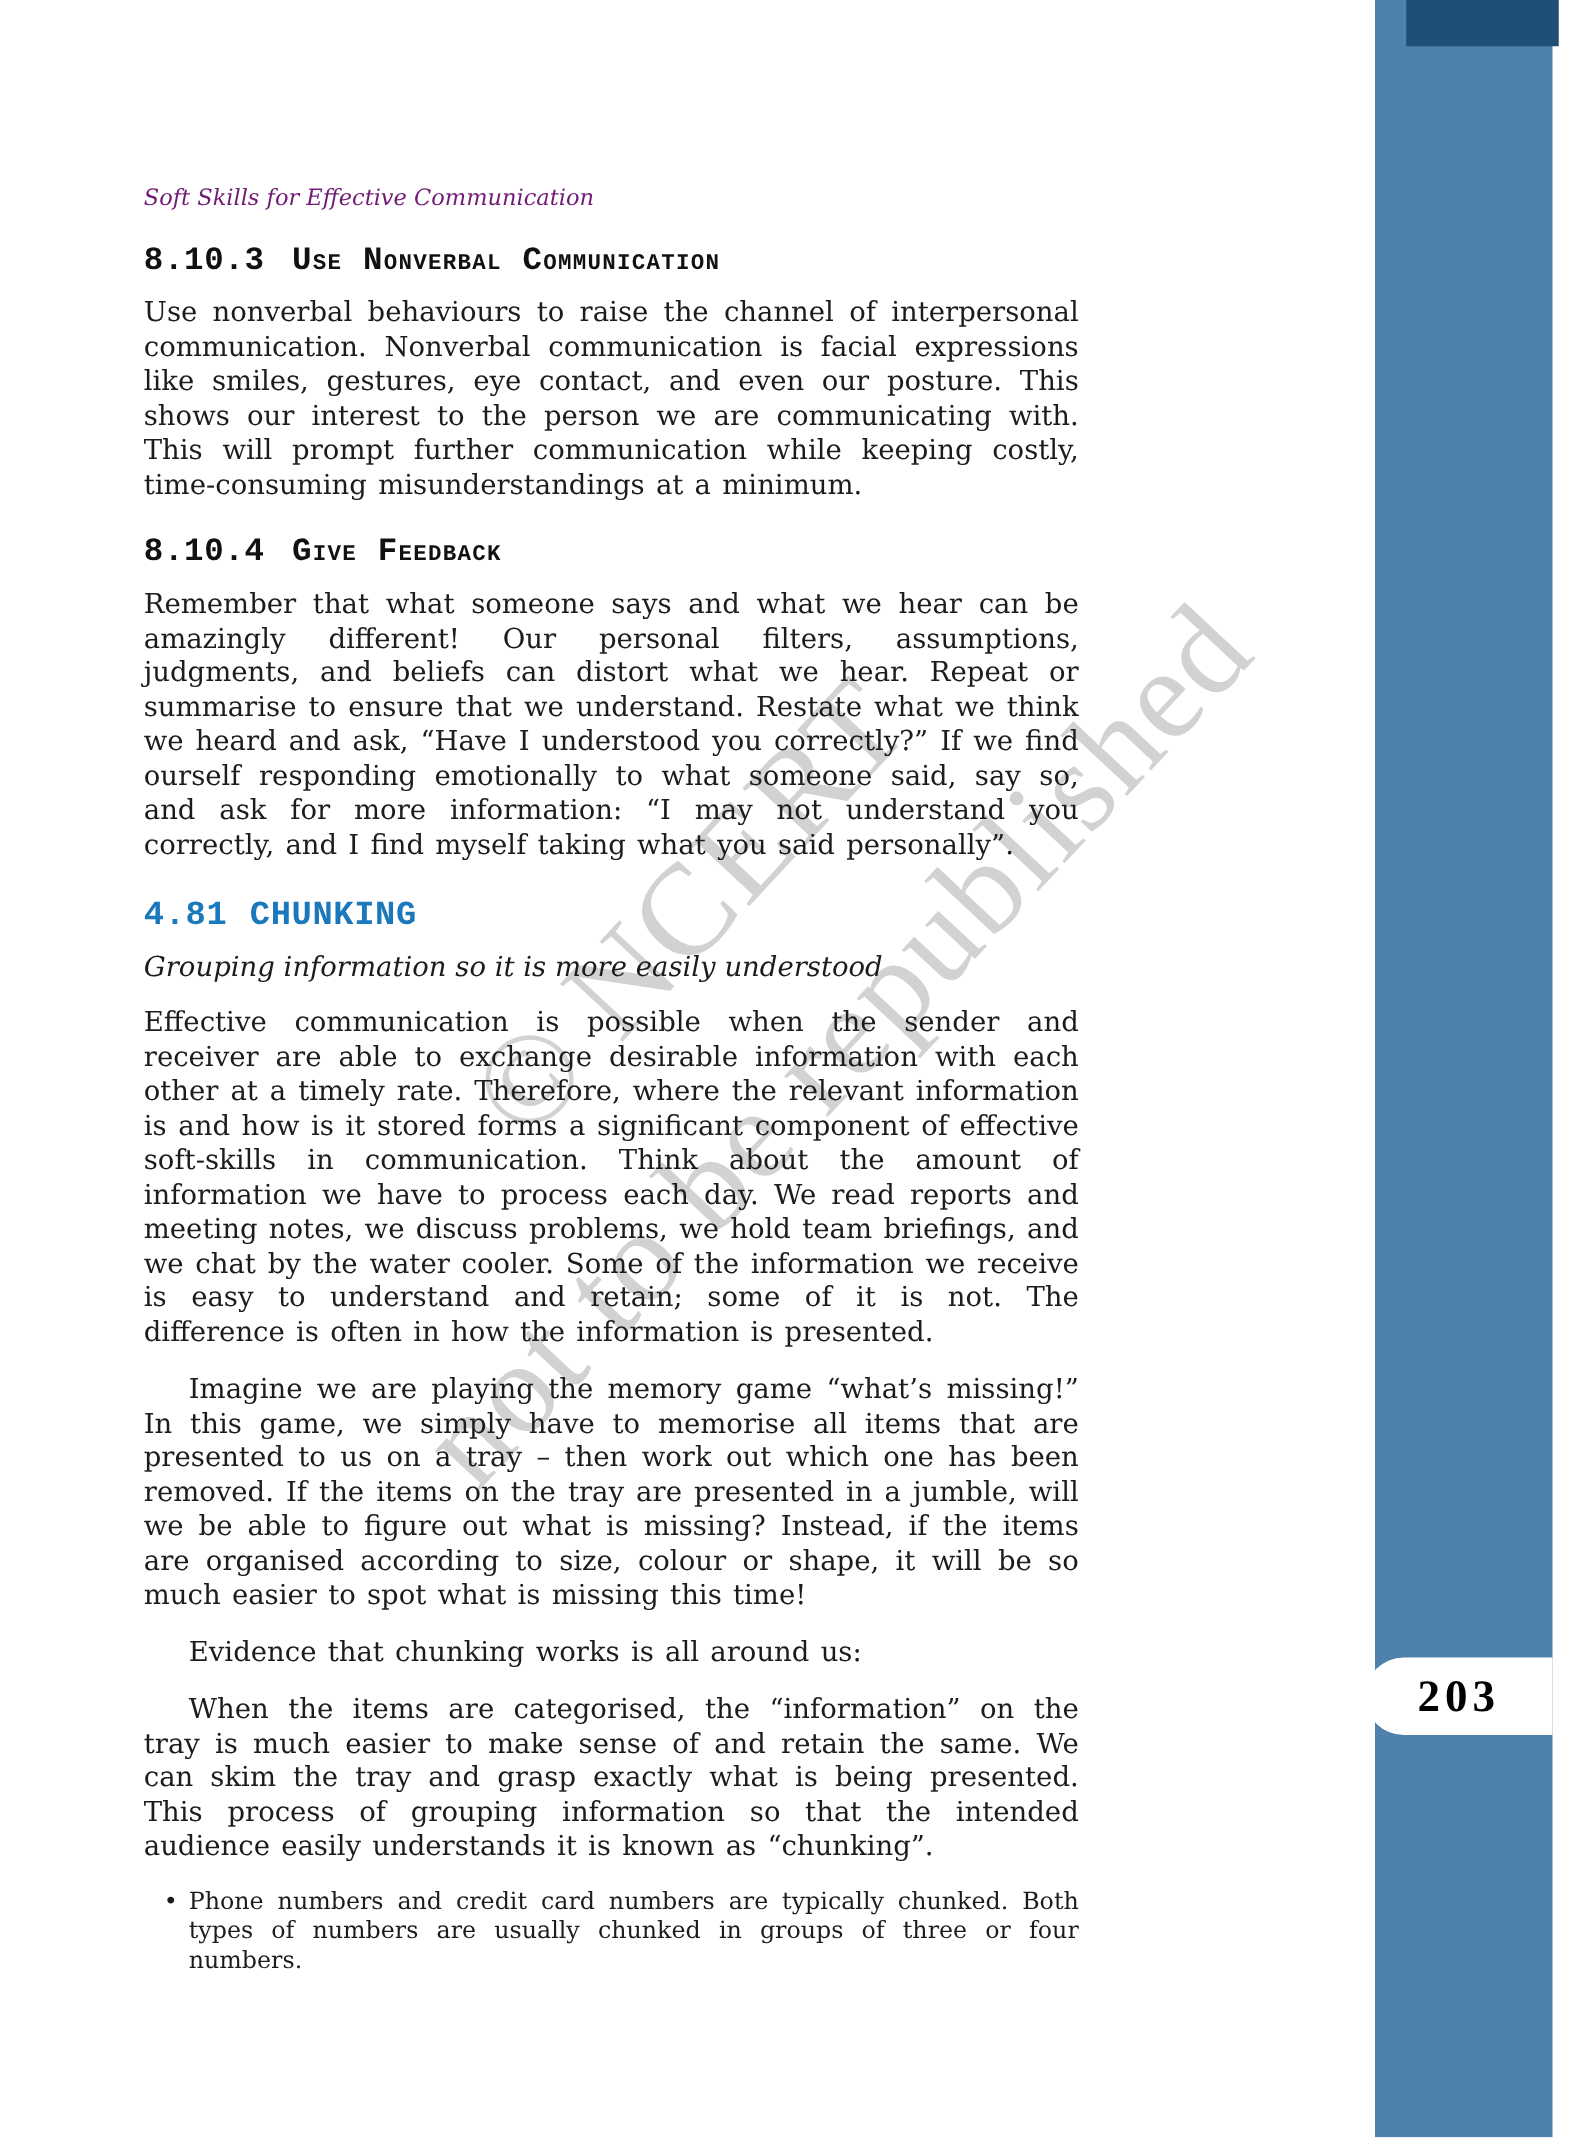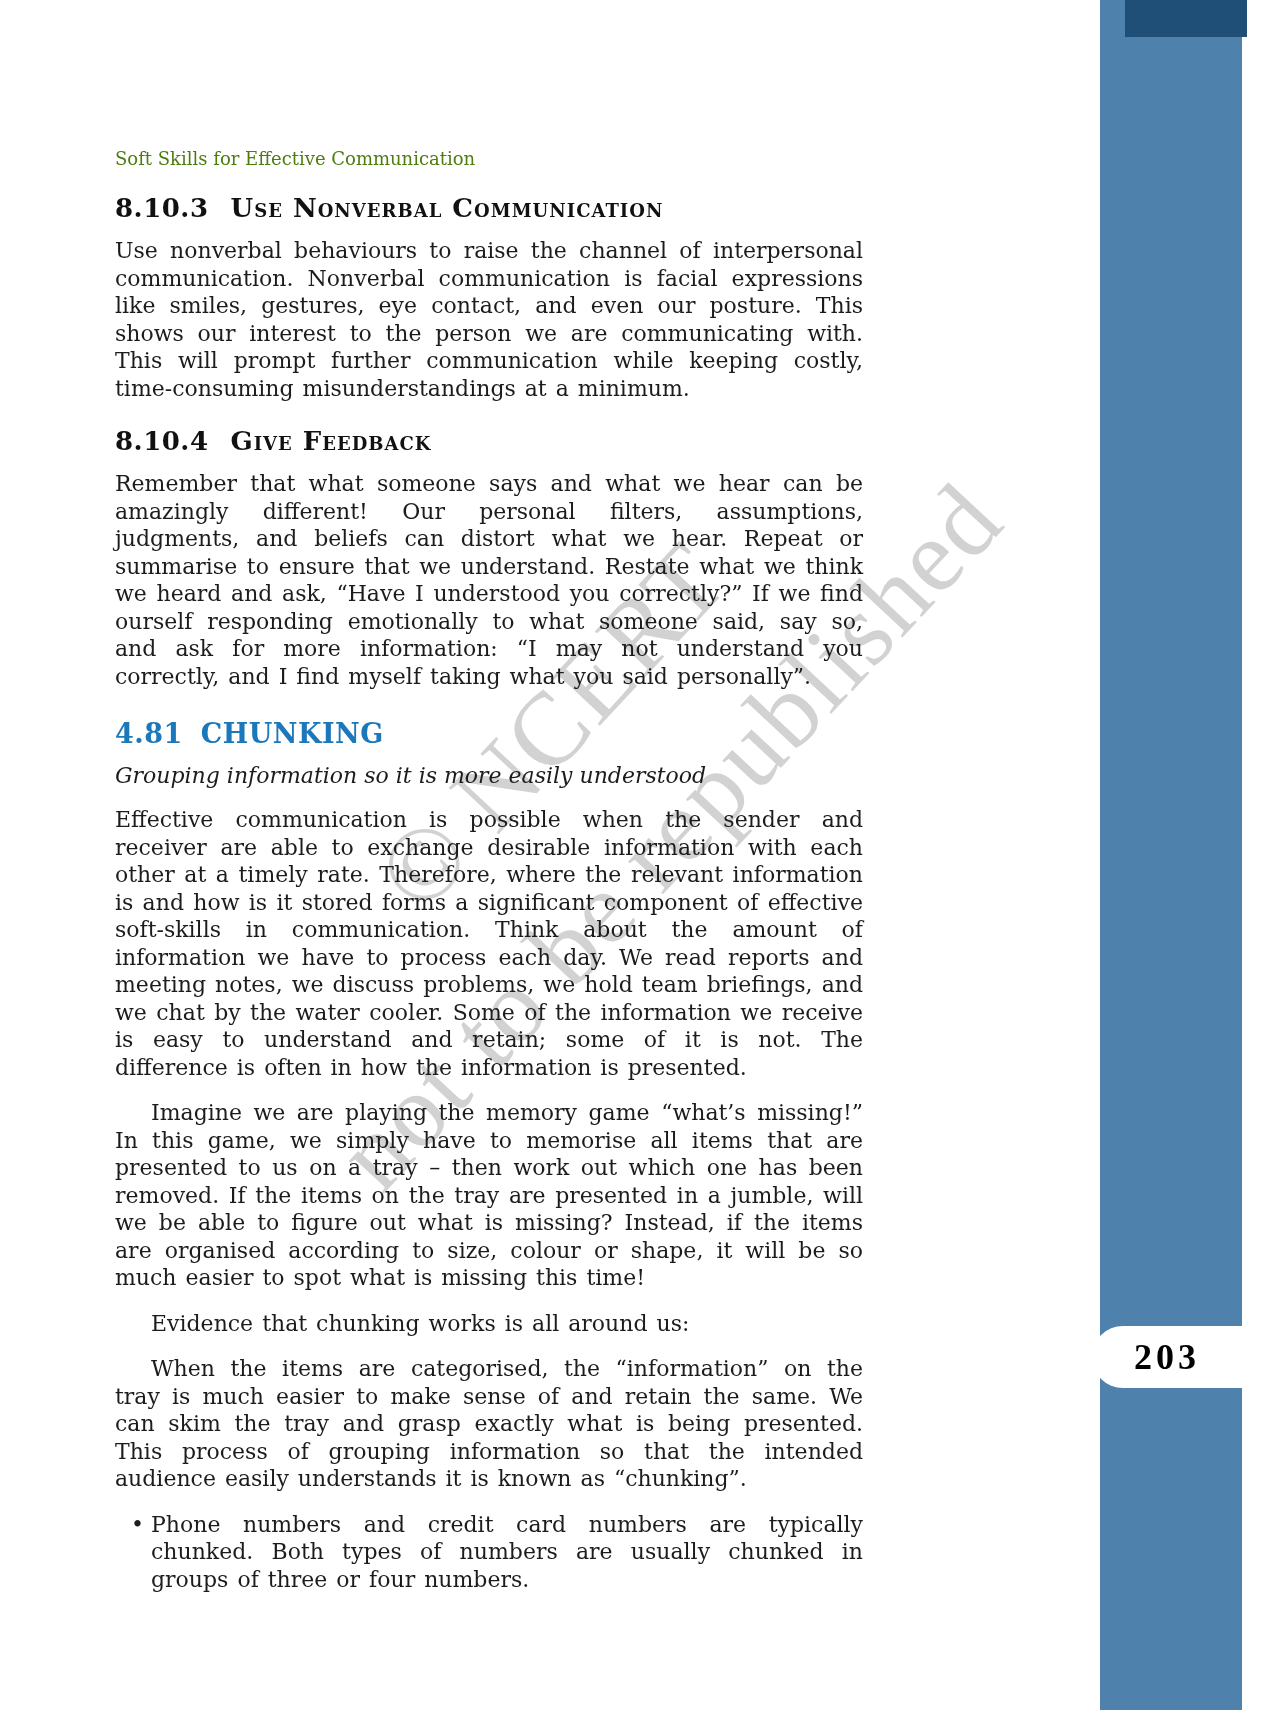--- a/index.html
+++ b/index.html
@@ -75,30 +75,32 @@
   
   .content {
     position: absolute;
     left: 115px;
     top: 148px;
     width: 748px;
     z-index: 2;
     color: #1c1c1c;
   }
   .running-header {
+    font-style: italic;
     font-size: 18px;
-    color: #4d7c0f;
+    color: #701a75;
     margin-bottom: 12px;
   }
   .sec-head {
     font-size: 26px;
     font-weight: bold;
     color: #111111;
     margin: 24px 0 14px 0;
     letter-spacing: 0.5px;
+    font-family: Liberation Mono, monospace;
   }
   .sec-num { margin-right: 22px; }
   .sec-title {
     font-variant: small-caps;
     letter-spacing: 1px;
   }
   .sec-head.blue {
     color: #1b78bb;
     font-size: 27px;
     margin-top: 28px;
@@ -118,21 +120,21 @@
     margin: 0 0 18px 0;
   }
   .body-para.indent { text-indent: 36px; }
   .bullets {
     margin: 0;
     padding-left: 36px;
     list-style: none;
   }
   .bullet-item {
     position: relative;
-    font-size: 22px;
+    font-size: 19px;
     line-height: 1.25;
     text-align: justify;
     word-spacing: 2px;
   }
   .bullet-item::before {
     content: "\2022";
     position: absolute;
     left: -20px;
     top: 0;
   }

